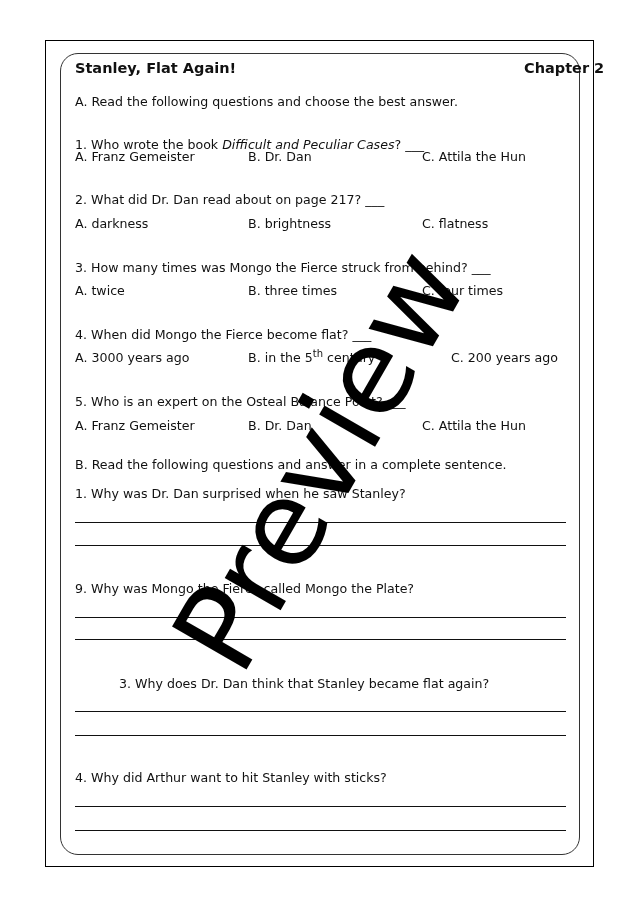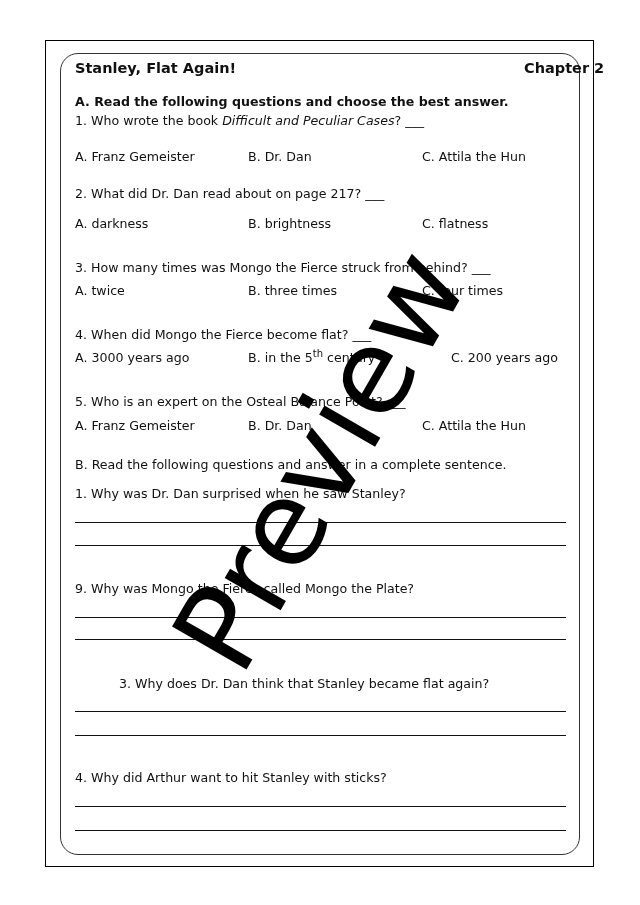--- a/index.html
+++ b/index.html
@@ -21,30 +21,30 @@
 </style>
 </head>
 <body>
 
 <div class="outer"></div>
 <div class="inner"></div>
 
 <div class="abs title" style="left:75px;top:60px;">Stanley, Flat Again!</div>
 <div class="abs title" style="left:480px;top:60px;margin-left:44px;">Chapter 2</div>
 
-<div class="abs txt" style="left:75px;top:94px;font-weight:bold;">A. Read the following questions and choose the best answer.</div>
+<div class="abs txt" style="left:75px;top:94px;">A. Read the following questions and choose the best answer.</div>
 
-<div class="abs txt" style="left:75px;top:113px;">
+<div class="abs txt" style="left:75px;top:137px;">
   <span>1. Who wrote the book </span><i>Difficult and Peculiar Cases</i><span>? ___</span>
 </div>
 <div class="abs txt" style="left:75px;top:149px;">A. Franz Gemeister</div>
 <div class="abs txt" style="left:248px;top:149px;">B. Dr. Dan</div>
 <div class="abs txt" style="left:422px;top:149px;">C. Attila the Hun</div>
 
-<div class="abs txt" style="left:75px;top:186px;">2. What did Dr. Dan read about on page 217? ___</div>
+<div class="abs txt" style="left:75px;top:192px;">2. What did Dr. Dan read about on page 217? ___</div>
 <div class="abs txt" style="left:75px;top:216px;">A. darkness</div>
 <div class="abs txt" style="left:248px;top:216px;">B. brightness</div>
 <div class="abs txt" style="left:422px;top:216px;">C. flatness</div>
 
 <div class="abs txt" style="left:75px;top:260px;">3. How many times was Mongo the Fierce struck from behind? ___</div>
 <div class="abs txt" style="left:75px;top:283px;">A. twice</div>
 <div class="abs txt" style="left:248px;top:283px;">B. three times</div>
 <div class="abs txt" style="left:422px;top:283px;">C. four times</div>
 
 <div class="abs txt" style="left:75px;top:327px;">4. When did Mongo the Fierce become flat? ___</div>

